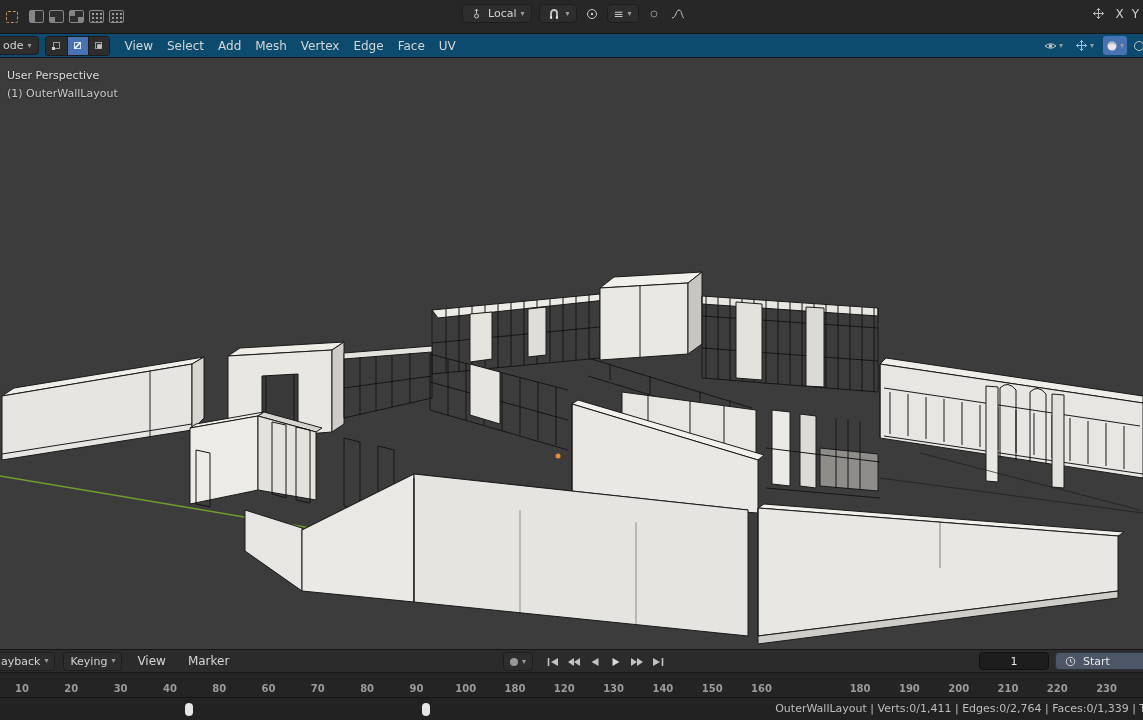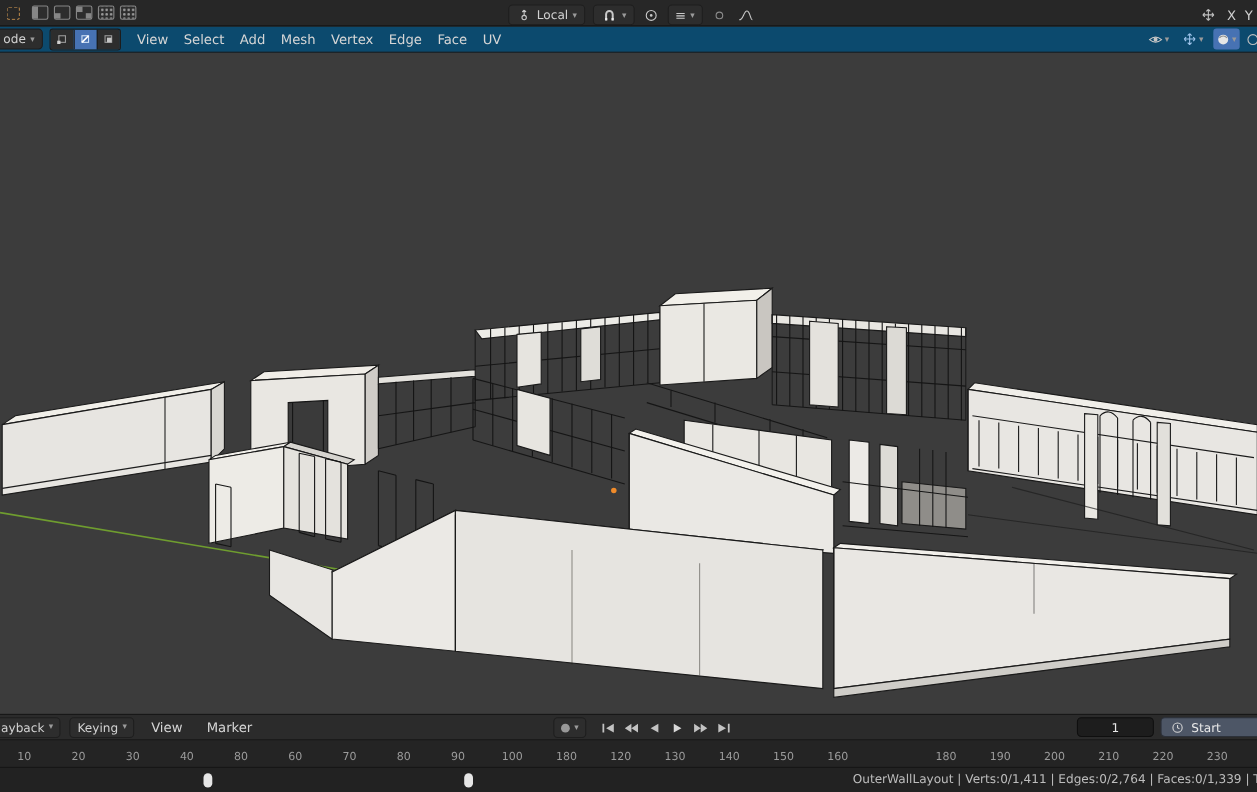--- a/index.html
+++ b/index.html
@@ -6,21 +6,21 @@
     --accent-blue:#4772b3;
     --axis-green:#6f9d2f;
     --origin-orange:#f08b2a;
   }
   *{box-sizing:border-box;margin:0;padding:0;}
   html,body{width:1143px;height:720px;overflow:hidden;background:#3c3c3c;
     font-family:"DejaVu Sans","Liberation Sans",sans-serif;}
   .app{width:1143px;height:720px;display:flex;flex-direction:column;position:relative;}
 
   
-  .topbar{height:24px;background:#272727;border-bottom:1px solid #151515;
+  .topbar{height:34px;background:#272727;border-bottom:1px solid #151515;
     display:flex;align-items:center;position:relative;flex:none;padding:0 6px;}
   .tb-left{display:flex;align-items:center;gap:5px;}
   .tool-icon{width:12px;height:12px;border:1px dashed #c9924f;border-radius:2px;margin-right:6px;}
   .wicon{width:15px;height:13px;border:1px solid #868686;border-radius:2px;background-color:#2d2d2d;}
   .wicon.p1{background-image:linear-gradient(90deg,#868686 38%,transparent 38%);}
   .wicon.p2{background-image:linear-gradient(#868686,#868686);background-size:42% 45%;background-position:0 100%;background-repeat:no-repeat;}
   .wicon.p3{background-image:linear-gradient(#868686,#868686),linear-gradient(#868686,#868686);
     background-size:42% 45%,42% 45%;background-position:0 0,100% 100%;background-repeat:no-repeat;}
   .wicon.p4{background-image:radial-gradient(#9a9a9a 1px,transparent 1.3px);background-size:4px 4px;background-position:1px 1px;}
   .tb-center{position:absolute;left:462px;top:4px;display:flex;align-items:center;gap:7px;}
@@ -65,21 +65,21 @@
   .transport{display:inline-flex;gap:1px;margin-left:10px;}
   .transport button{width:20px;height:17px;background:transparent;border:none;display:flex;align-items:center;justify-content:center;cursor:default;}
   .tl-right{position:absolute;right:0;top:2px;display:flex;align-items:center;gap:6px;}
   .frame-field{width:70px;height:18px;background:#1d1d1d;border:1px solid #0f0f0f;border-radius:4px;
     color:#e8e8e8;font-size:11px;display:flex;align-items:center;justify-content:center;}
   .start-field{width:98px;height:18px;background:#4d5666;border:1px solid #2c313a;border-radius:4px;
     color:#e8e8e8;font-size:11px;display:flex;align-items:center;gap:5px;padding:0 7px;margin-right:-10px;}
 
   
   .ruler{height:25px;background:#242424;border-top:1px solid #1a1a1a;position:relative;flex:none;overflow:hidden;}
-  .tick{position:absolute;top:10px;transform:translateX(-50%);font-size:10px;color:#9b9b9b;}
+  .tick{position:absolute;top:10px;transform:translateX(-50%);font-size:10px;color:#9b9b9b;font-weight:bold;}
 
   
   .statusbar{height:23px;background:#222222;border-top:1px solid #141414;position:relative;flex:none;}
   .mouse-icon{position:absolute;top:5px;width:8px;height:13px;border-radius:4px;background:#e6e6e6;}
   .m1{left:185px;} .m2{left:422px;}
   .stats{position:absolute;right:-6px;top:4px;font-size:11px;color:#bdbdbd;white-space:nowrap;}
 </style>
 </head>
 <body>
 
@@ -303,20 +303,24 @@
 
         <path d="M758,450 L764,446 L1124,474 L1118,478 Z" fill="#f2f0eb"></path>
         <path d="M758,450 L1118,478 L1118,533 L758,578 Z" fill="#e9e7e3"></path>
         <path d="M758,578 L1118,533 L1118,540 L758,586 Z" fill="#cfcdc8"></path>
         <path d="M758,450 L758,578"></path>
         <path d="M940,464 L940,510" stroke="#222222" opacity="0.5"></path>
 
         <circle cx="558" cy="398" r="2.5" style="fill:var(--origin-orange)" stroke="none"></circle>
       </g>
     </svg>
+    <div class="vp-overlay">
+      <div>User Perspective</div>
+      <div class="sub">(1) OuterWallLayout</div>
+    </div>
   </div>
 
   <div class="tlheader">
     <div class="tl-left">
       <div class="widget">
         <span>ayback</span>
         <span class="caret">▾</span>
       </div>
       <div class="widget">
         <span>Keying</span>

